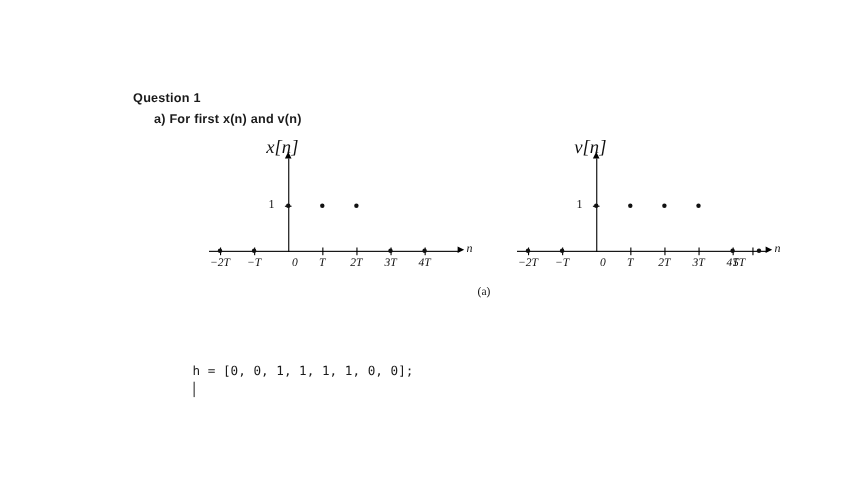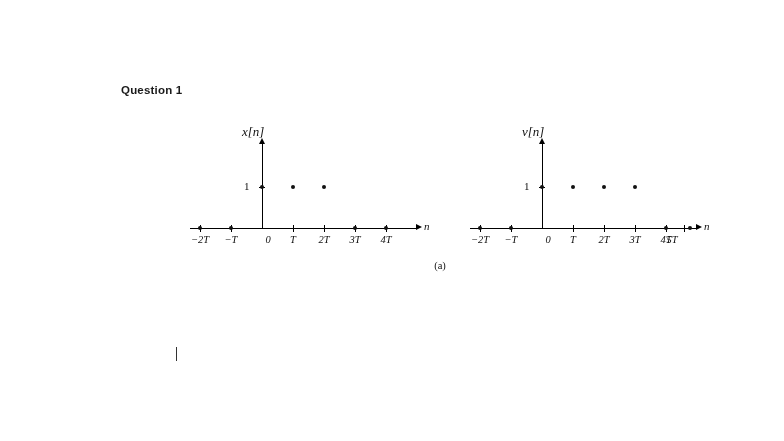--- a/index.html
+++ b/index.html
@@ -93,21 +93,21 @@
     width: 0; height: 0;
     border-bottom: 6px solid #000;
     border-left: 3.5px solid transparent;
     border-right: 3.5px solid transparent;
   }
 
   .axis-label-y {
     position: absolute;
     font-family: "Liberation Serif", serif;
     font-style: italic;
-    font-size: 13px;
+    font-size: 17px;
     color: #111;
     left: 62px;
     top: -8px;
     white-space: nowrap;
   }
   .axis-label-x {
     position: absolute;
     font-family: "Liberation Serif", serif;
     font-style: italic;
     font-size: 11px;
@@ -192,20 +192,21 @@
     height: 14px;
     background: #333;
   }
 </style>
 </head>
 <body>
 
 <div class="page">
 
   <div class="heading">Question 1</div>
+  <div class="subheading">a)  For first x(n) and v(n)</div>
 
   <div class="figure">
 
     <div class="plot left">
       <div class="axis-x"></div>
       <div class="arrow-x"></div>
       <div class="axis-y"></div>
       <div class="arrow-y"></div>
 
       <div class="axis-label-y">x[n]</div>
@@ -274,20 +275,21 @@
       <div class="dot" style="left:144px; top:55px;"></div>
       <div class="dot" style="left:175px; top:55px;"></div>
       <div class="dot" style="left:206px; top:96px;"></div>
       <div class="dot" style="left:230px; top:96px;"></div>
     </div>
 
     <div class="fig-caption">(a)</div>
   </div>
 
   <div class="code">
+    <div class="line">h = [0, 0, 1, 1, 1, 1, 0, 0];</div>
     <div class="line blank"></div>
     
     
     
     
   </div>
   <div class="caret"></div>
 
 </div>
 

